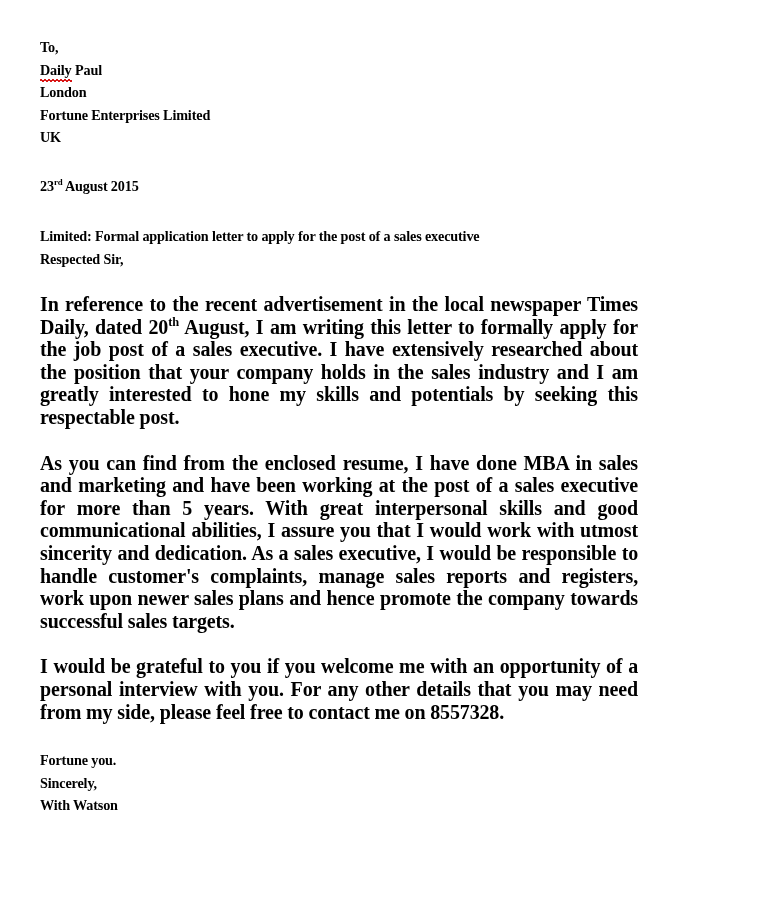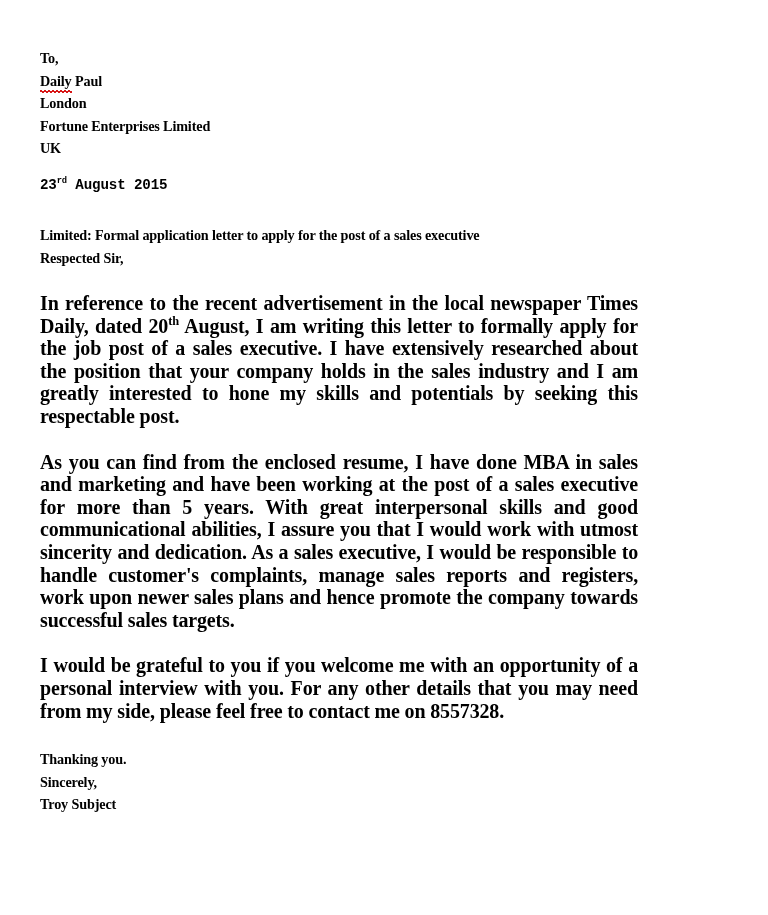--- a/index.html
+++ b/index.html
@@ -19,21 +19,21 @@
     position: relative;
     width: 768px;
     height: 915px;
     background: #ffffff;
     box-sizing: border-box;
   }
 
   .letter {
     position: absolute;
     left: 40px;
-    top: 47px;
+    top: 36px;
     width: 598px;
   }
 
   
   .block {
     font-weight: bold;
     font-size: 14.2px;
     line-height: 22.5px;
     letter-spacing: -0.15px;
     color: #000000;
@@ -63,22 +63,21 @@
     background-image:
       linear-gradient(45deg, transparent 40%, #d81616 40%, #d81616 60%, transparent 60%),
       linear-gradient(-45deg, transparent 40%, #d81616 40%, #d81616 60%, transparent 60%);
     background-size: 4px 3px;
     background-repeat: repeat-x;
     background-position: 0 0, 2px 0;
   }
 
   
   .date-block {
-    margin-top: 14px;
-    font-family: Liberation Mono, monospace;
+    margin-top: 26px;
   }
   sup {
     font-size: 0.62em;
     vertical-align: super;
     line-height: 0;
     font-weight: bold;
   }
 
   
   .subject-block {
@@ -124,19 +123,19 @@
       <div class="line">Respected Sir,</div>
     </div>
 
     <div class="para"><span>In reference to the recent advertisement in the local newspaper Times Daily, dated 20</span><sup>th</sup><span> August, I am writing this letter to formally apply for the job post of a sales executive. I have extensively researched about the position that your company holds in the sales industry and I am greatly interested to hone my skills and potentials by seeking this respectable post.</span></div>
 
     <div class="para">As you can find from the enclosed resume, I have done MBA in sales and marketing and have been working at the post of a sales executive for more than 5 years. With great interpersonal skills and good communicational abilities, I assure you that I would work with utmost sincerity and dedication. As a sales executive, I would be responsible to handle customer's complaints, manage sales reports and registers, work upon newer sales plans and hence promote the company towards successful sales targets.</div>
 
     <div class="para">I would be grateful to you if you welcome me with an opportunity of a personal interview with you. For any other details that you may need from my side, please feel free to contact me on 8557328.</div>
 
     <div class="block closing-block">
-      <div class="line">Thanking you.</div>
+      <div class="line">Fortune you.</div>
       <div class="line">Sincerely,</div>
-      <div class="line">Troy Subject</div>
+      <div class="line">With Watson</div>
     </div>
 
   </div>
 </div>
 
 </body></html>

